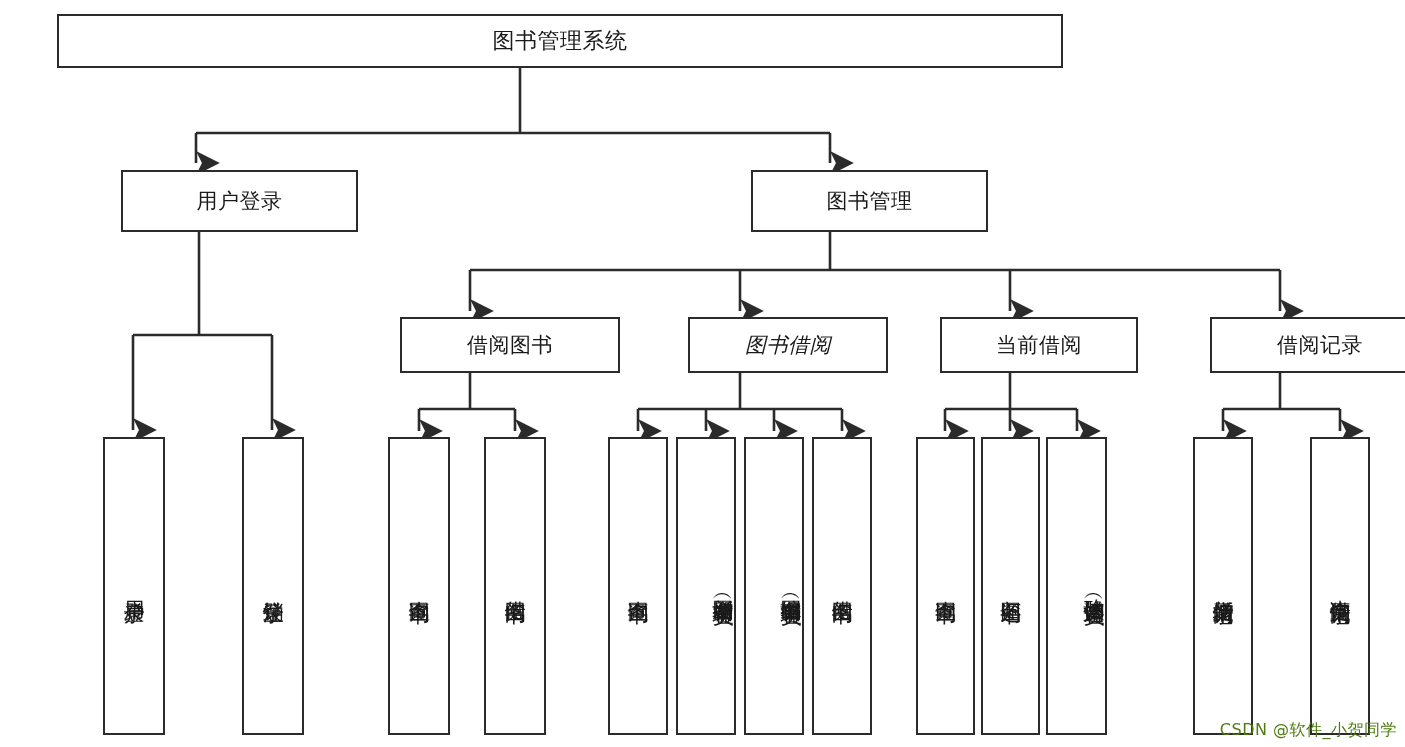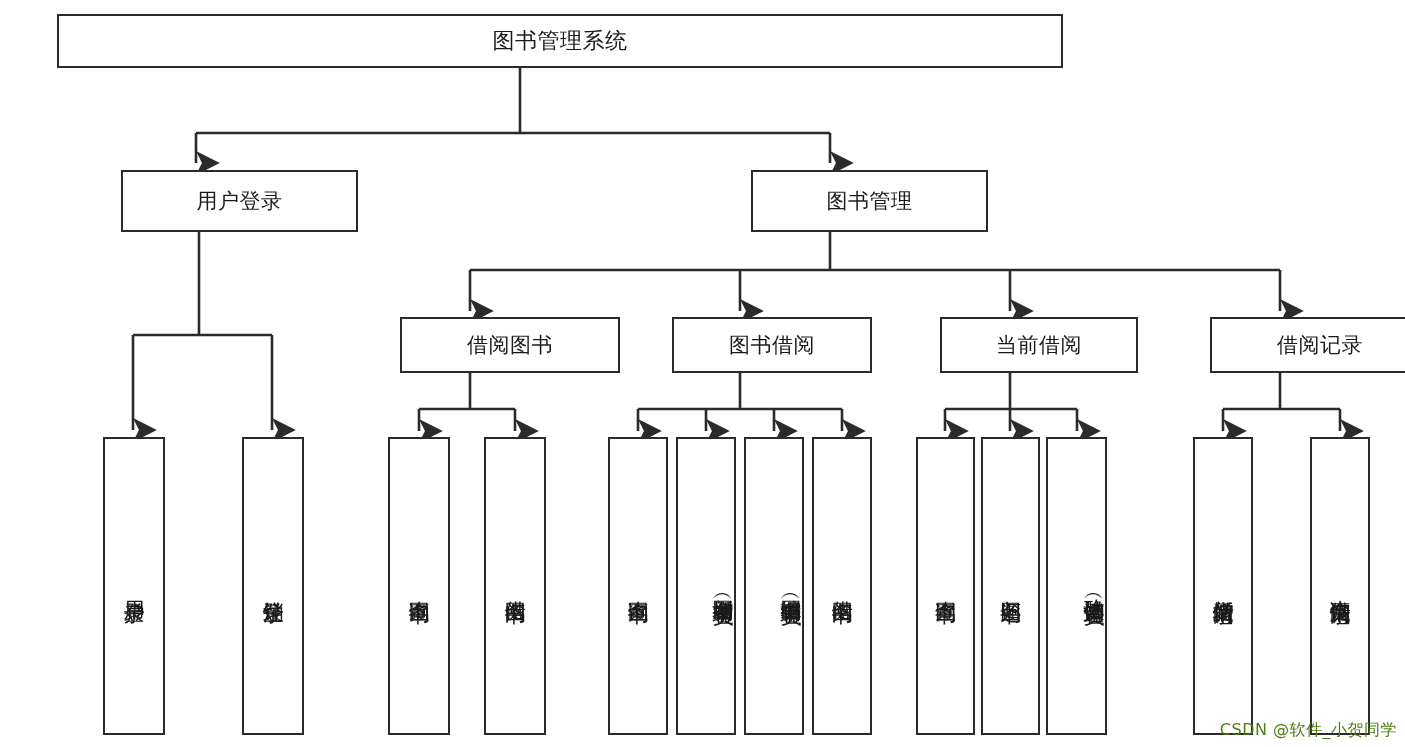--- a/index.html
+++ b/index.html
@@ -126,21 +126,21 @@
       <path d="M 1340 409 L 1340 431" marker-end="url(#arrow)"></path>
     </g>
   </svg>
 
   <div class="node h title" id="node-root" style="left: 17px; top: 14px; width: 1006px; height: 54px;">图书管理系统</div>
 
   <div class="node h" id="node-l1-0" style="left: 81px; top: 170px; width: 237px; height: 62px;">用户登录</div>
   <div class="node h" id="node-l1-1" style="left: 711px; top: 170px; width: 237px; height: 62px;">图书管理</div>
 
   <div class="node h" id="node-l2-0" style="left: 360px; top: 317px; width: 220px; height: 56px;">借阅图书</div>
-  <div class="node h" id="node-l2-1" style="left: 632px; top: 317px; width: 200px; height: 56px;">图书借阅</div>
+  <div class="node h" id="node-l2-1" style="left: 648px; top: 317px; width: 200px; height: 56px; font-style: italic;">图书借阅</div>
   <div class="node h" id="node-l2-2" style="left: 900px; top: 317px; width: 198px; height: 56px;">当前借阅</div>
   <div class="node h" id="node-l2-3" style="left: 1170px; top: 317px; width: 220px; height: 56px;">借阅记录</div>
 
   <div class="node v centered" id="node-leaf-0" style="left: 103px; top: 437px; width: 62px; height: 298px;">
     <span class="vtext">用户登录</span>
   </div>
   <div class="node v centered" id="node-leaf-1" style="left: 242px; top: 437px; width: 62px; height: 298px;">
     <span class="vtext">注销登录</span>
   </div>
   <div class="node v centered" id="node-leaf-2" style="left: 388px; top: 437px; width: 62px; height: 298px;">

